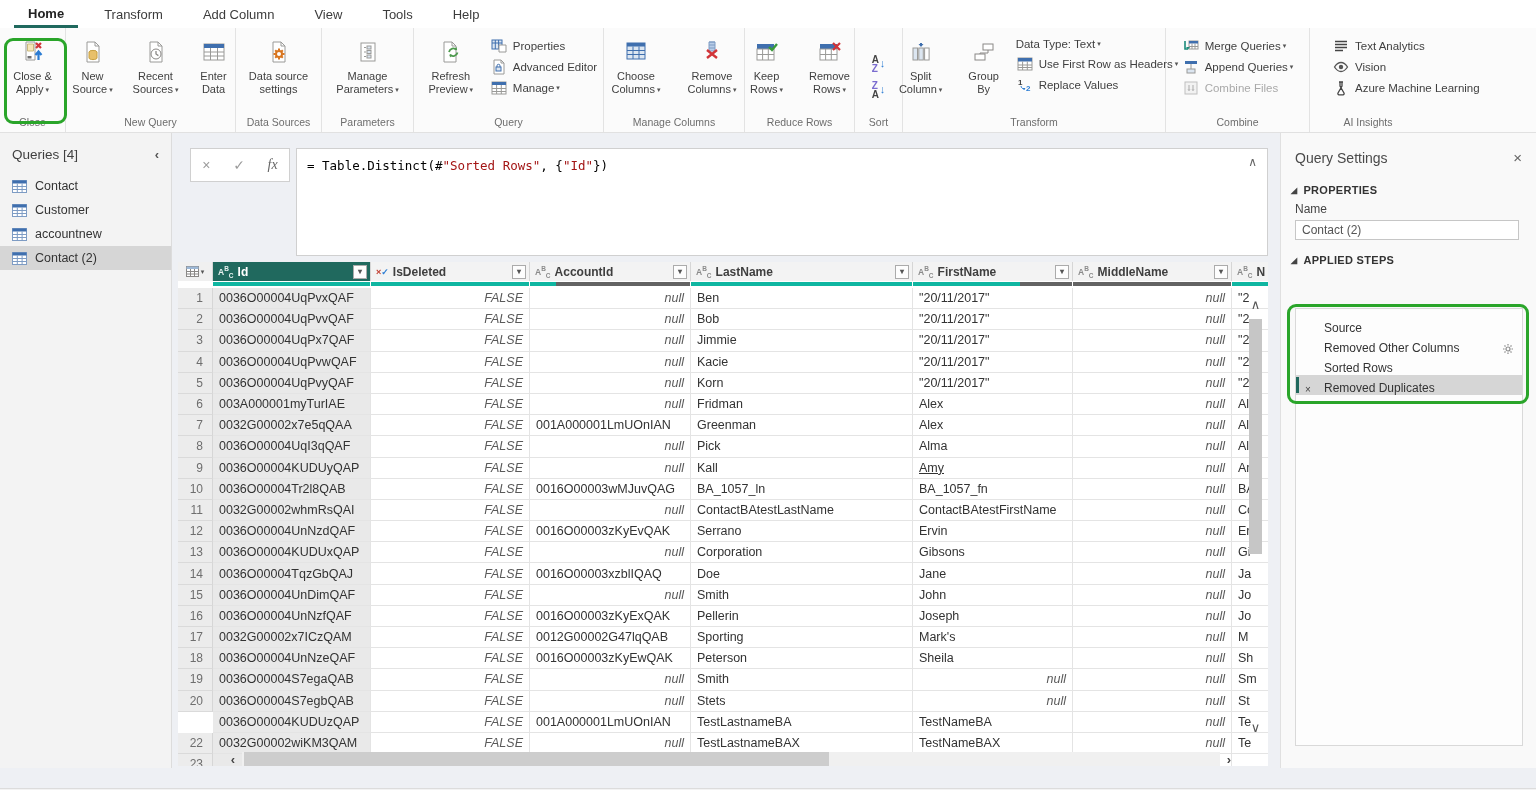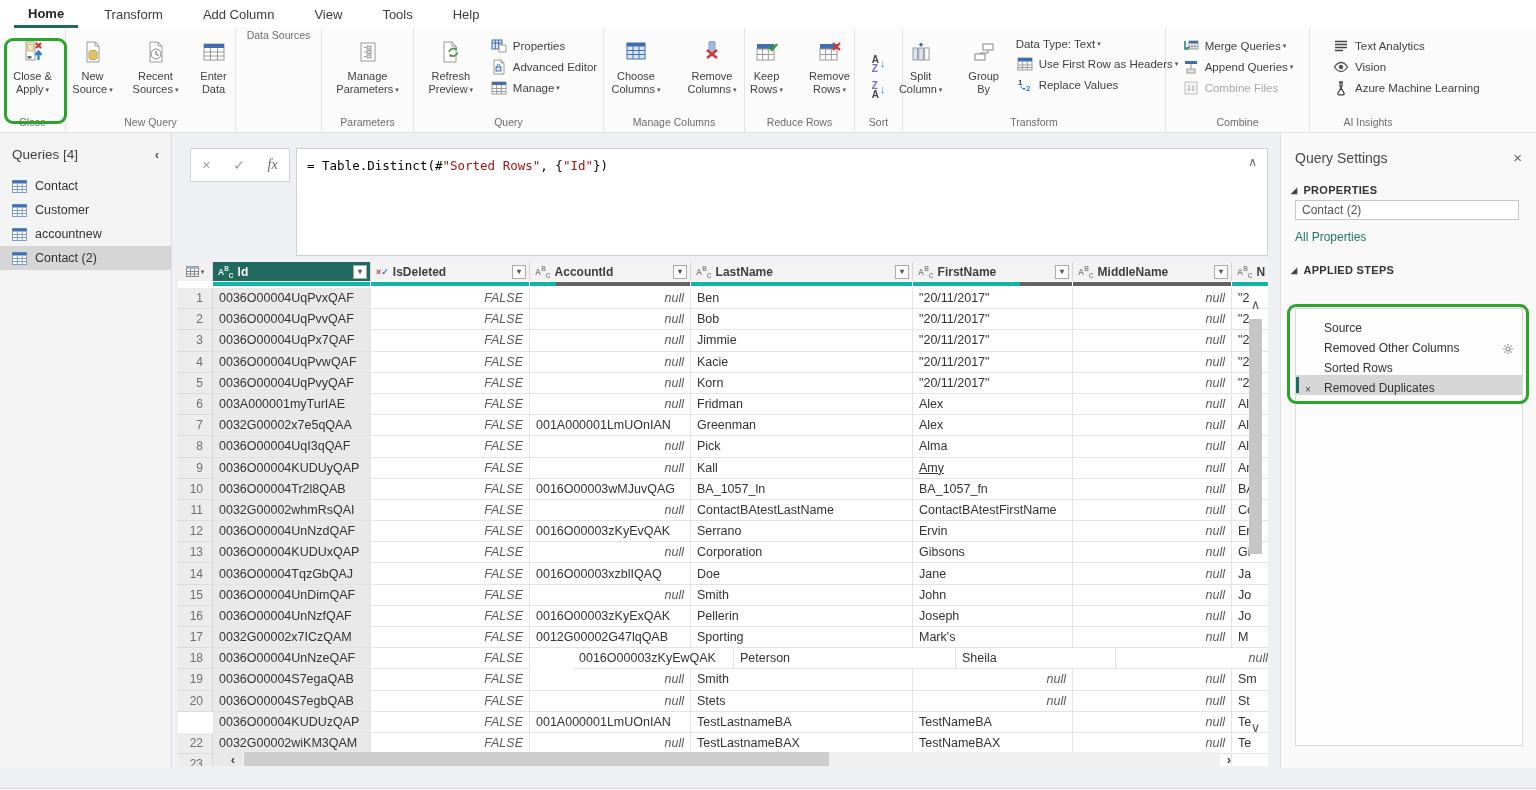--- a/index.html
+++ b/index.html
@@ -168,20 +168,35 @@
                 <path d="M3 13h20M3 17h20M9.5 9v12M16.5 9v12" stroke="#9a9a98" fill="none"></path>
               </svg>
             </span>
           <span class="blabel" style="width:36px;"><span>Enter Data</span></span>
         </div>
       </div>
       <div class="glabel">New Query</div>
     </div>
 
     <div class="rgroup" style="width:86px;">
+      <div class="gbody">
+        <div class="bbtn">
+          <span class="bicon">
+              <svg width="26" height="26" viewBox="0 0 26 26">
+                <path d="M7 3h8l4 4v16H7z" fill="#fff" stroke="#9a9a98"></path>
+                <path d="M15 3v4h4" fill="none" stroke="#9a9a98"></path>
+                <circle cx="13" cy="15" r="3" fill="none" stroke="#d8751f" stroke-width="2"></circle>
+                <g stroke="#d8751f" stroke-width="2">
+                  <path d="M13 9.5v2M13 18.5v2M7.5 15h2M16.5 15h2M9.2 11.2l1.4 1.4M15.4 17.4l1.4 1.4M16.8 11.2l-1.4 1.4M10.6 17.4l-1.4 1.4"></path>
+                </g>
+              </svg>
+            </span>
+          <span class="blabel" style="width:68px;"><span>Data source settings</span></span>
+        </div>
+      </div>
       <div class="glabel">Data Sources</div>
     </div>
 
     <div class="rgroup" style="width:92px;">
       <div class="gbody">
         <div class="bbtn">
           <span class="bicon">
               <svg width="26" height="26" viewBox="0 0 26 26">
                 <rect x="6" y="4" width="14" height="18" fill="#fff" stroke="#9a9a98"></rect>
                 <g stroke="#9a9a98" fill="#dce6f1">
@@ -737,21 +752,21 @@
           <div class="g-cell" style="width: 161px;">0012G00002G47lqQAB</div>
           <div class="g-cell" style="width: 222px;">Sporting</div>
           <div class="g-cell" style="width: 160px;">Mark's</div>
           <div class="g-cell meta" style="width: 159px;">null</div>
           <div class="g-cell" style="width: 40px;">M</div>
         </div>
         <div class="g-row">
           <div class="g-cell g-num" style="width: 35px;">18</div>
           <div class="g-cell colsel" style="width: 158px;">0036O00004UnNzeQAF</div>
           <div class="g-cell meta" style="width: 159px;">FALSE</div>
-          <div class="g-cell" style="width: 161px; margin-left: 43px;">0016O00003zKyEwQAK</div>
+          <div class="g-cell" style="width: 161px;">0016O00003zKyEwQAK</div>
           <div class="g-cell" style="width: 222px;">Peterson</div>
           <div class="g-cell" style="width: 160px;">Sheila</div>
           <div class="g-cell meta" style="width: 159px;">null</div>
           <div class="g-cell" style="width: 40px;">Sh</div>
         </div>
         <div class="g-row">
           <div class="g-cell g-num" style="width: 35px;">19</div>
           <div class="g-cell colsel" style="width: 158px;">0036O00004S7egaQAB</div>
           <div class="g-cell meta" style="width: 159px;">FALSE</div>
           <div class="g-cell meta" style="width: 161px;">null</div>
@@ -818,22 +833,22 @@
 
   <div class="qs">
     <div class="qs-title">
       <span>Query Settings</span>
       <span class="qs-close">×</span>
     </div>
     <div class="qs-sec">
         <span class="tri">◢</span>
         <span>PROPERTIES</span>
       </div>
+    <div class="qs-name-label">Name</div>
     <div class="qs-input">Contact (2)</div>
-    <div class="qs-link">All Properties</div>
     <div class="qs-sec" style="padding-top:14px;">
         <span class="tri">◢</span>
         <span>APPLIED STEPS</span>
       </div>
     <div class="steps-box">
       <div style="height:6px;"></div>
       <div id="steps">
           <div class="step">
             <span>Source</span>
           </div>

